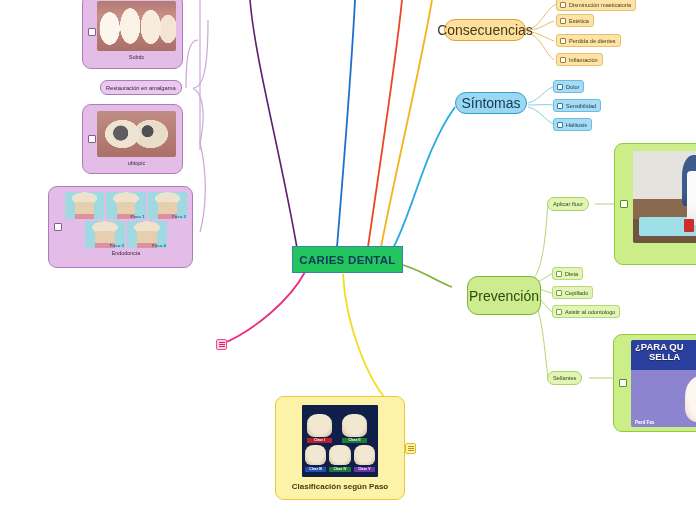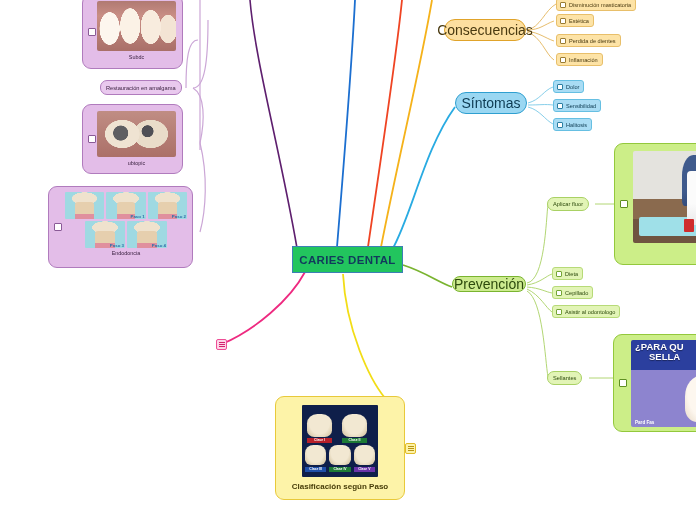--- a/index.html
+++ b/index.html
@@ -53,21 +53,21 @@
     border: 1.4px solid #e0a32a;
     color: #4a3a10;
   }
   #n-sintomas {
     left: 455px; top: 92px; width: 72px; height: 22px;
     background: #9ad7f2;
     border: 1.4px solid #2f9fd0;
     color: #0e3b52;
   }
   #n-prevencion {
-    left: 452px; top: 276px; width: 74px; height: 16px;
+    left: 467px; top: 276px; width: 74px; height: 39px;
     background: #cdeb8f;
     border: 1.4px solid #7ab430;
     color: #2d4a0c;
   }
 
   
   .leaf {
     position: absolute;
     display: flex;
     align-items: center;

